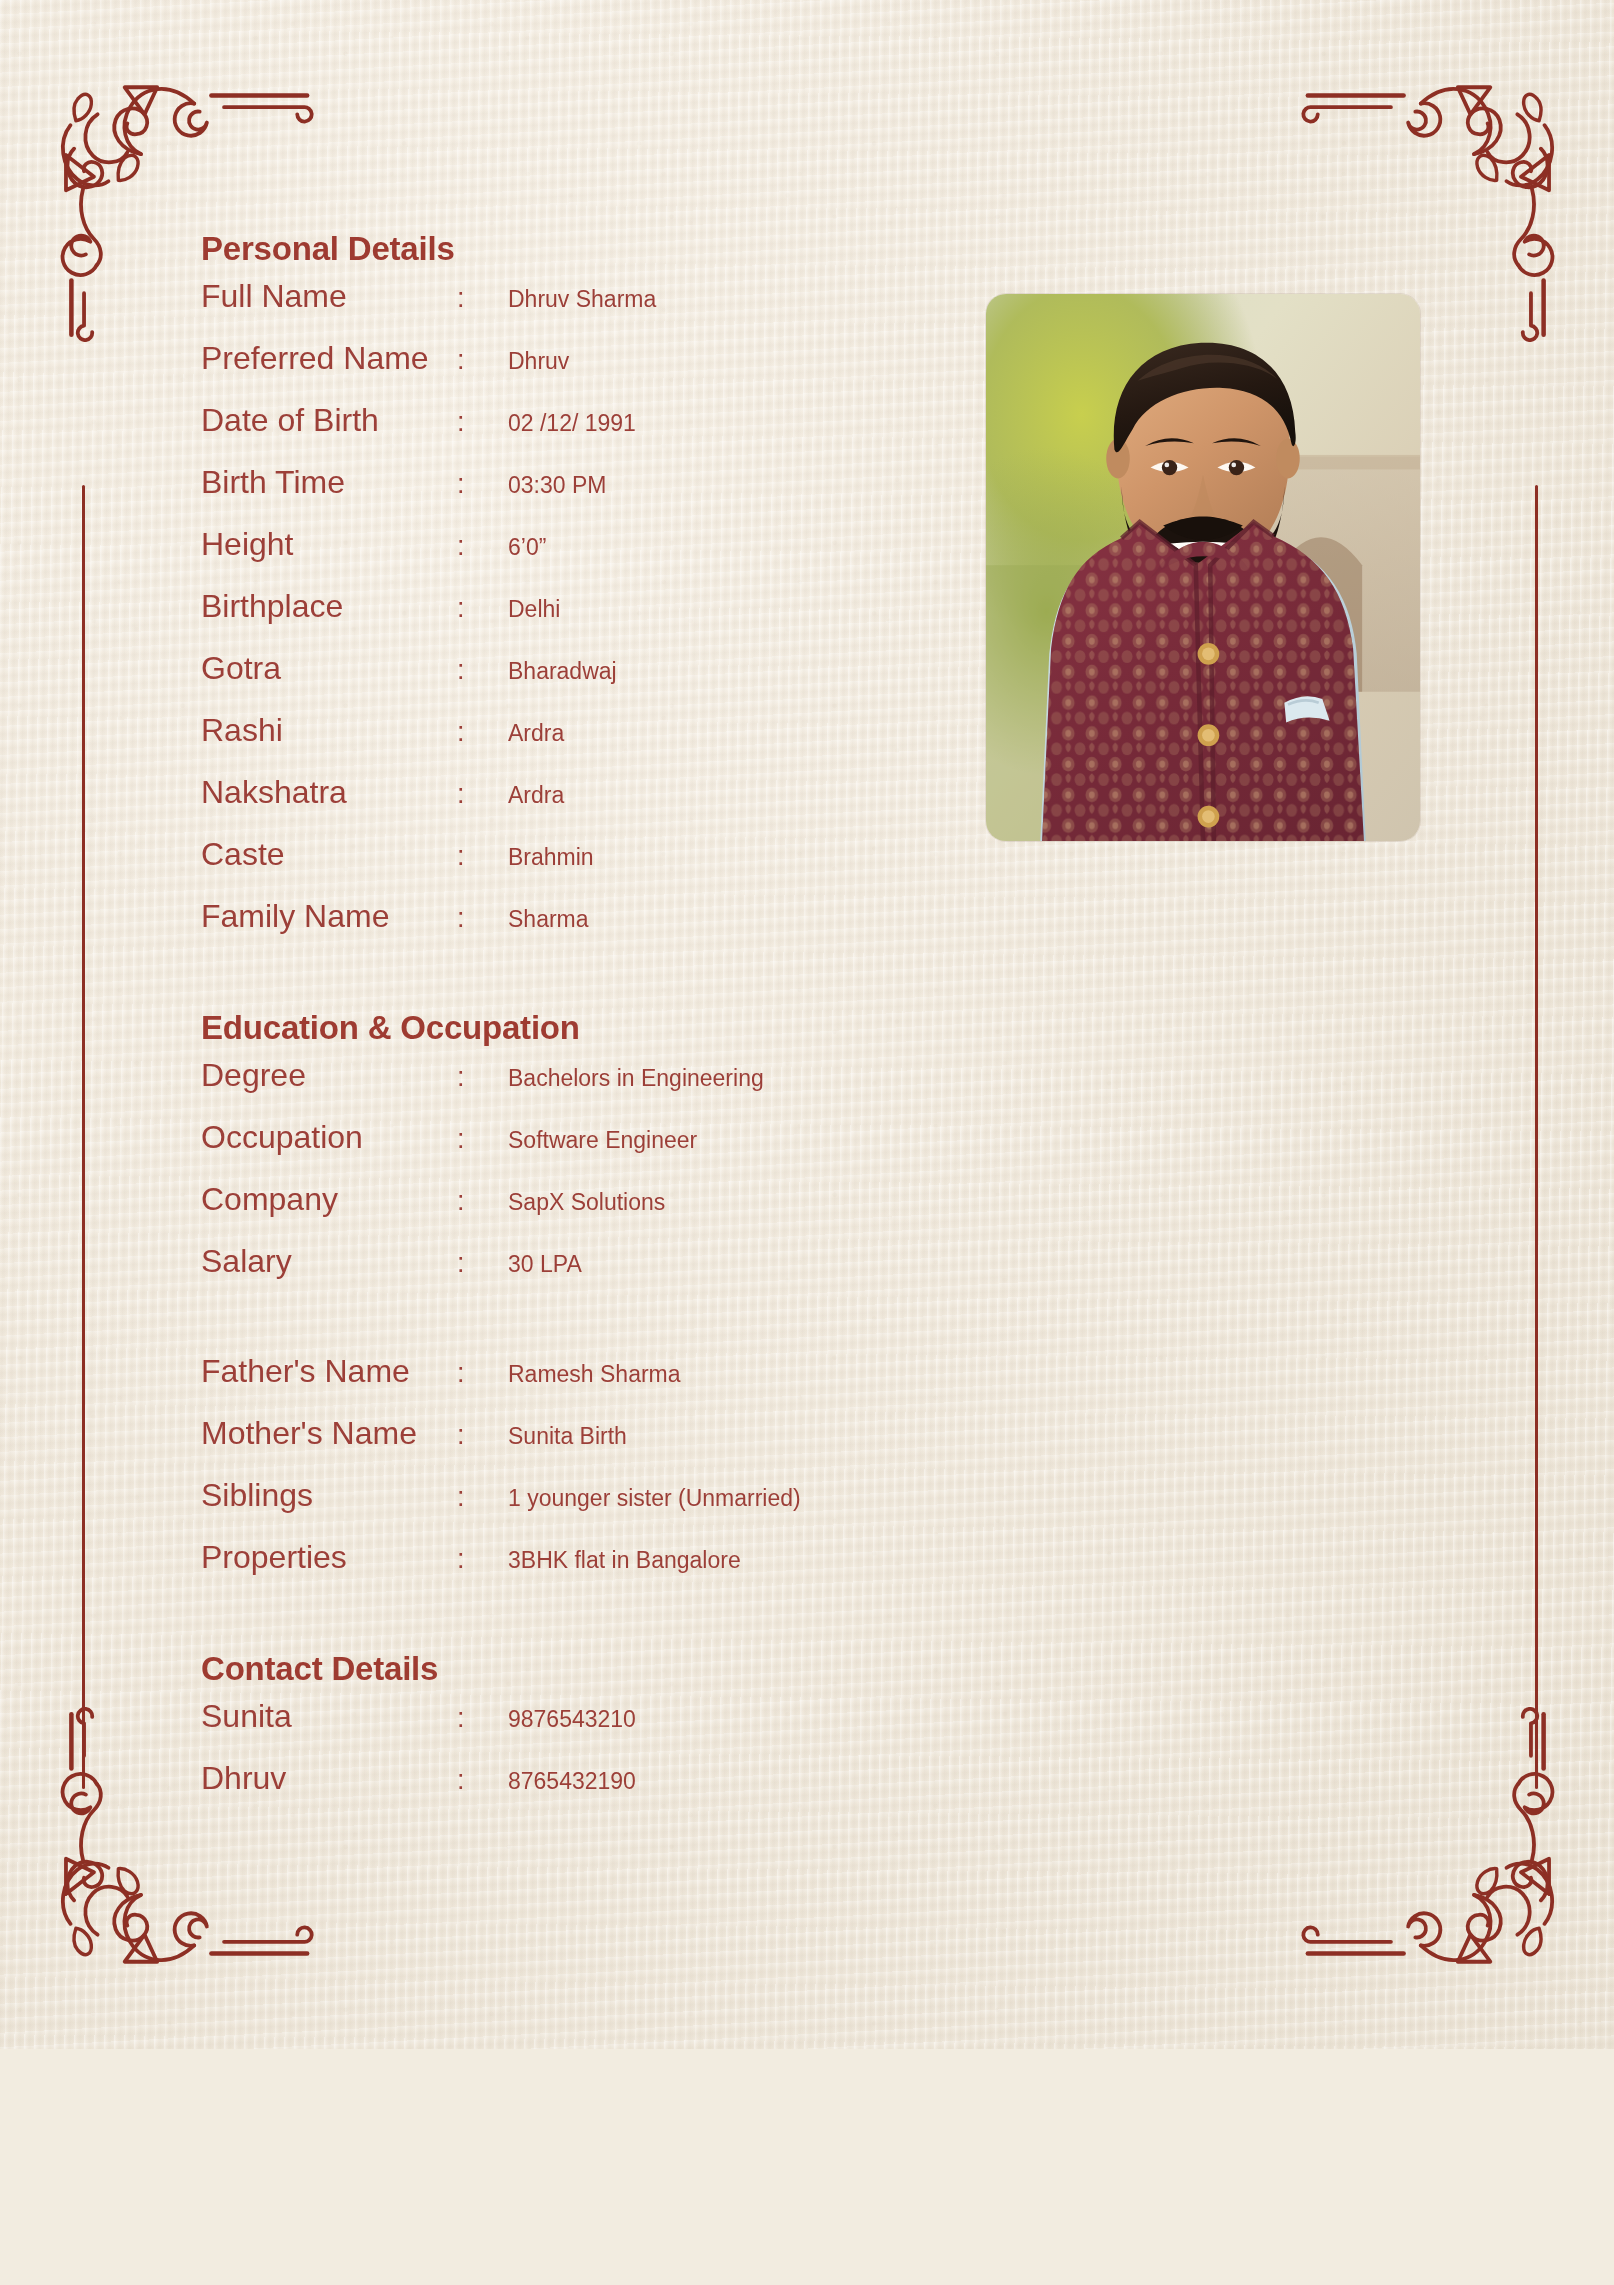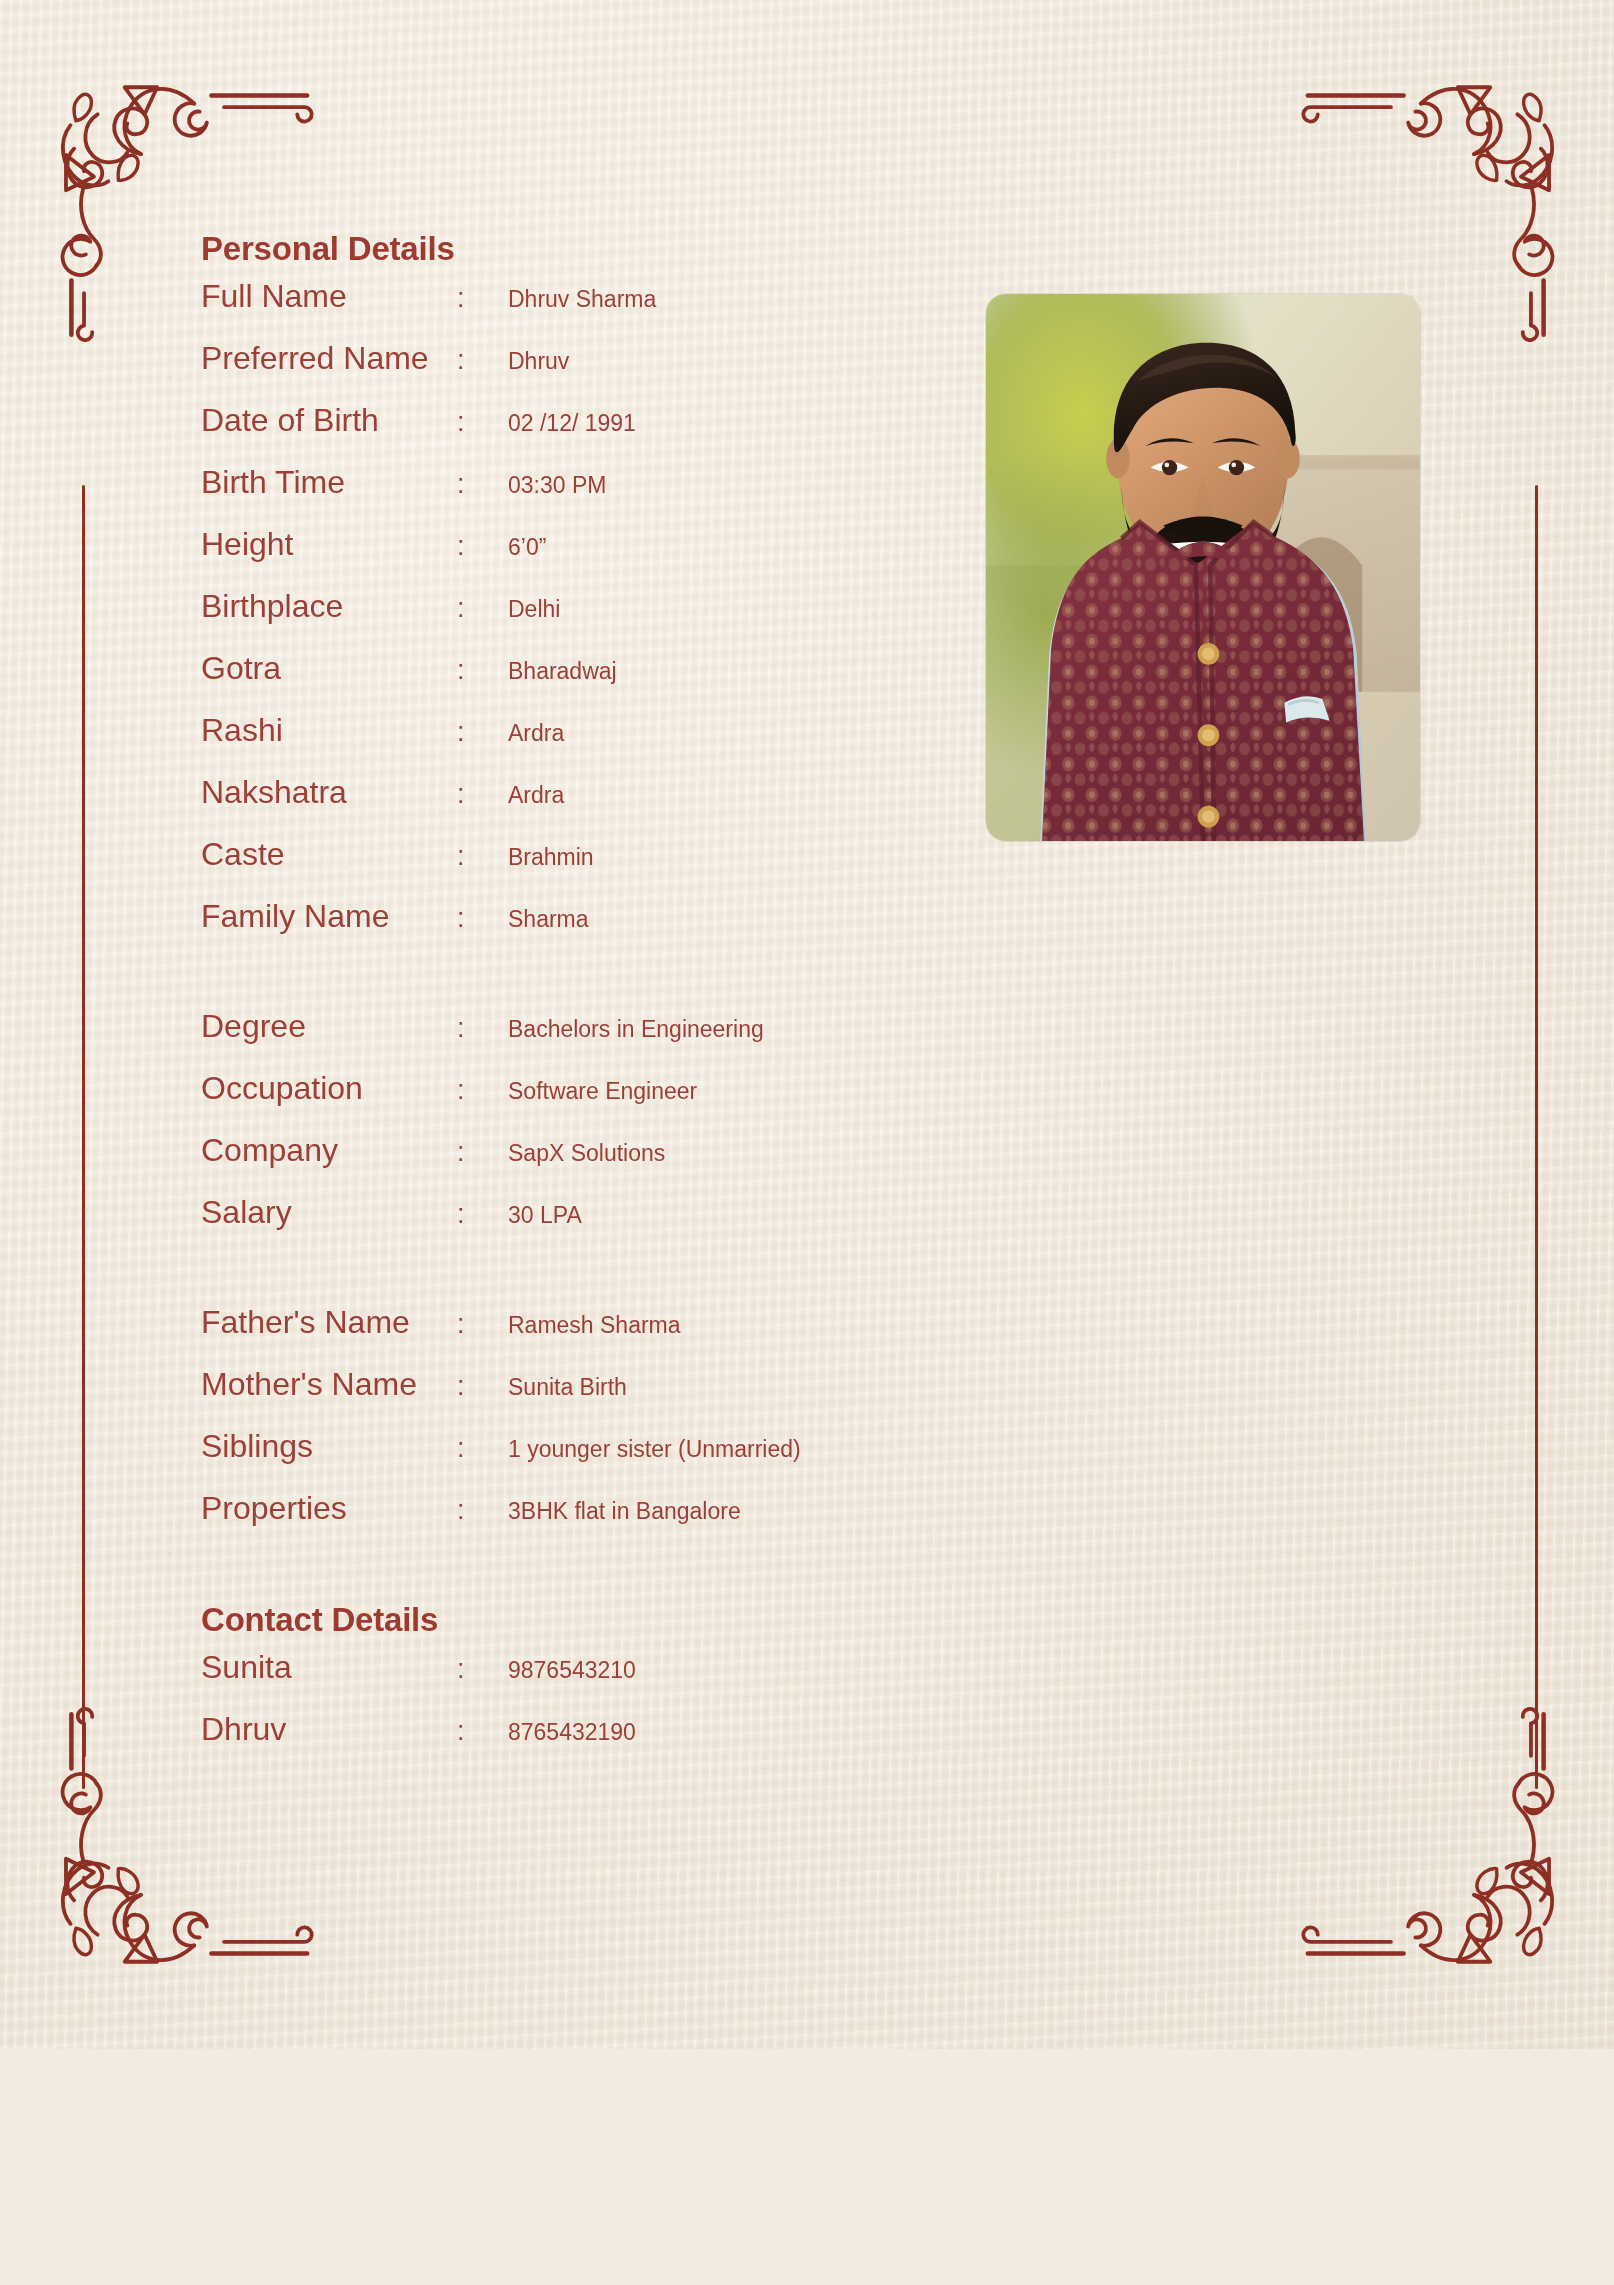--- a/index.html
+++ b/index.html
@@ -428,20 +428,21 @@
           <span class="label">Family Name</span>
           <span class="colon">:</span>
           <span class="value">Sharma</span>
         </div>
       </div>
     </section>
 
     <div class="gap-education"></div>
 
     <section class="section">
+      <h2 class="section-title">Education &amp; Occupation</h2>
       <div class="rows">
         <div class="row">
           <span class="label">Degree</span>
           <span class="colon">:</span>
           <span class="value">Bachelors in Engineering</span>
         </div>
         <div class="row">
           <span class="label">Occupation</span>
           <span class="colon">:</span>
           <span class="value">Software Engineer</span>

